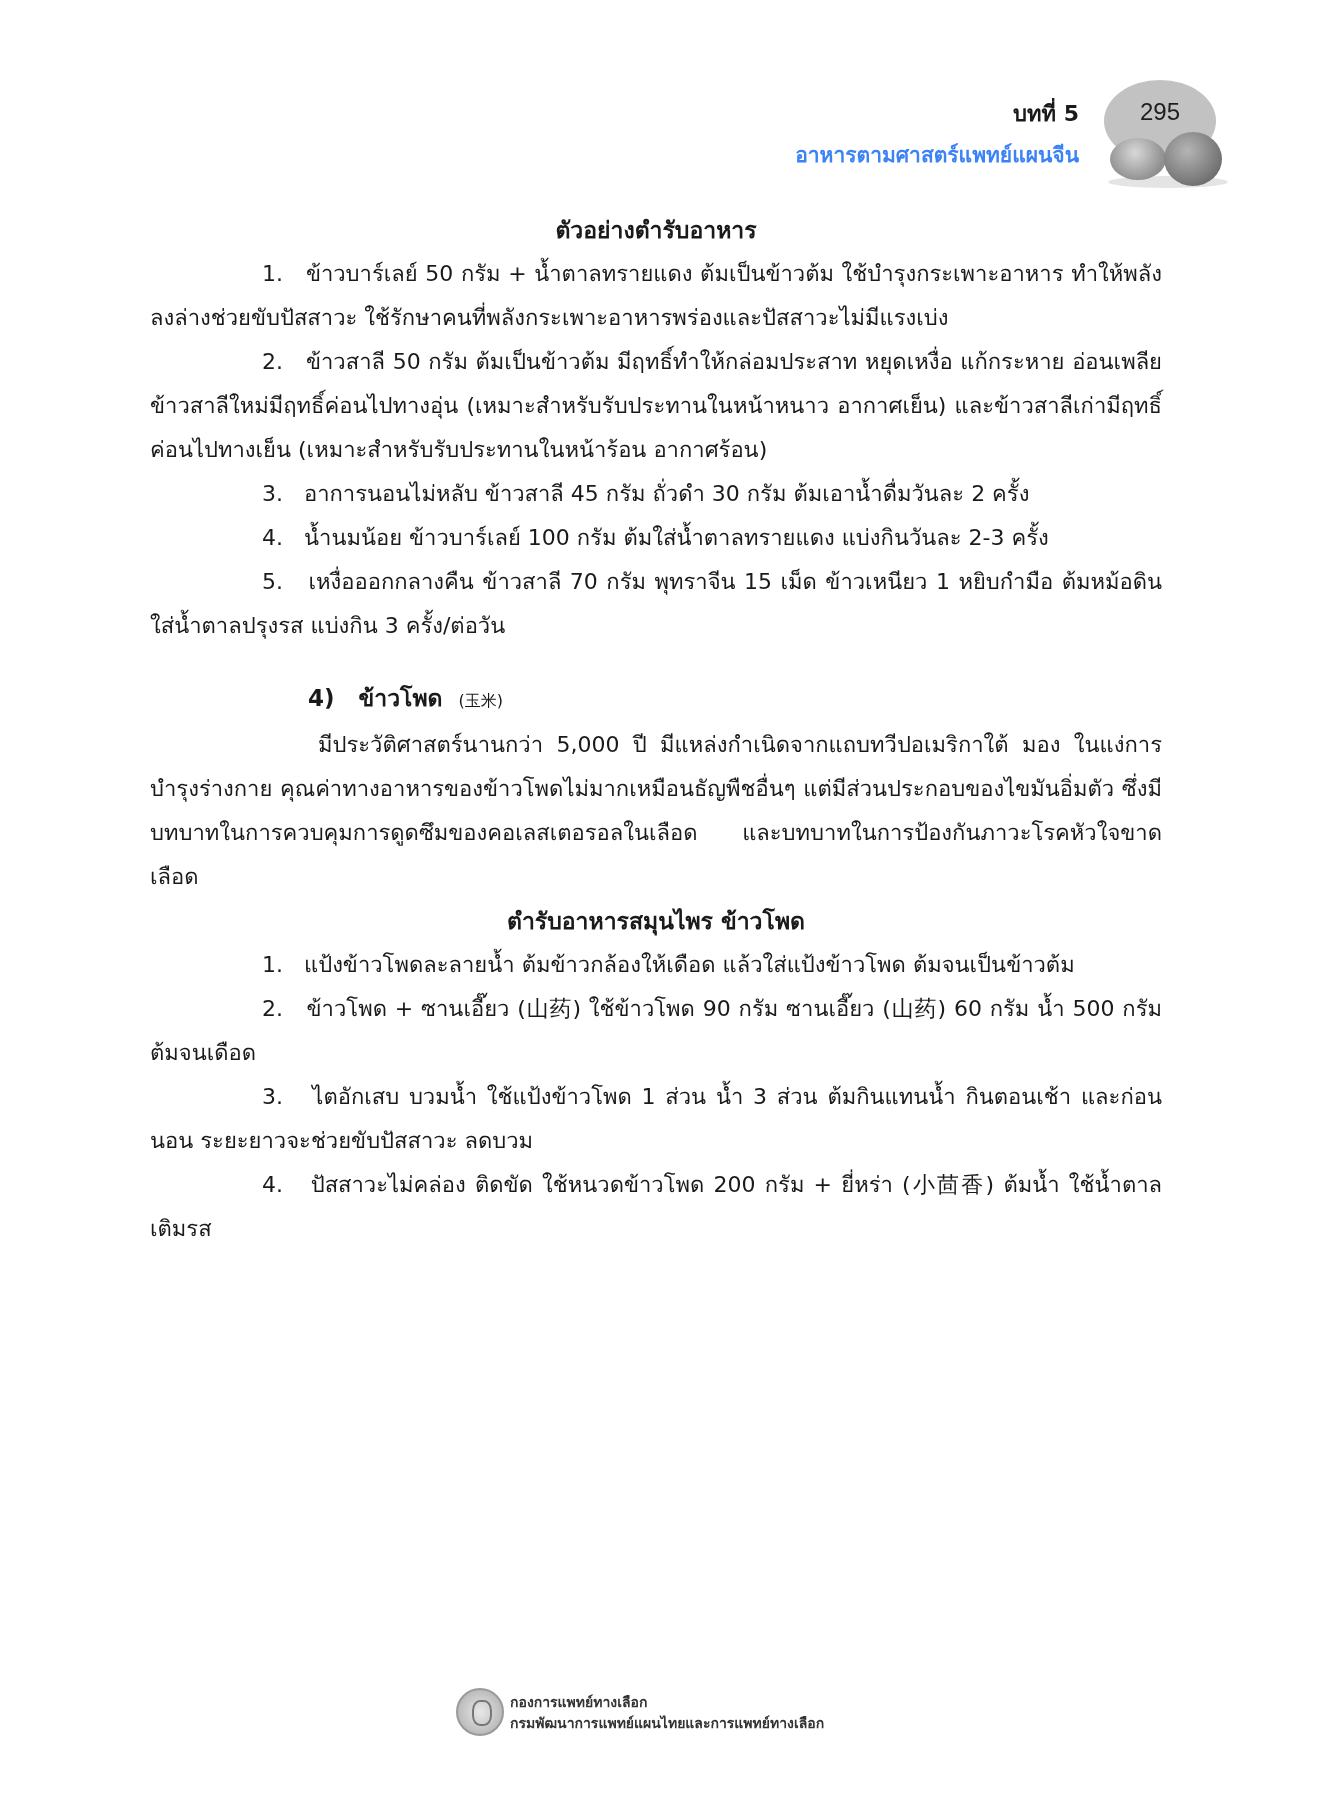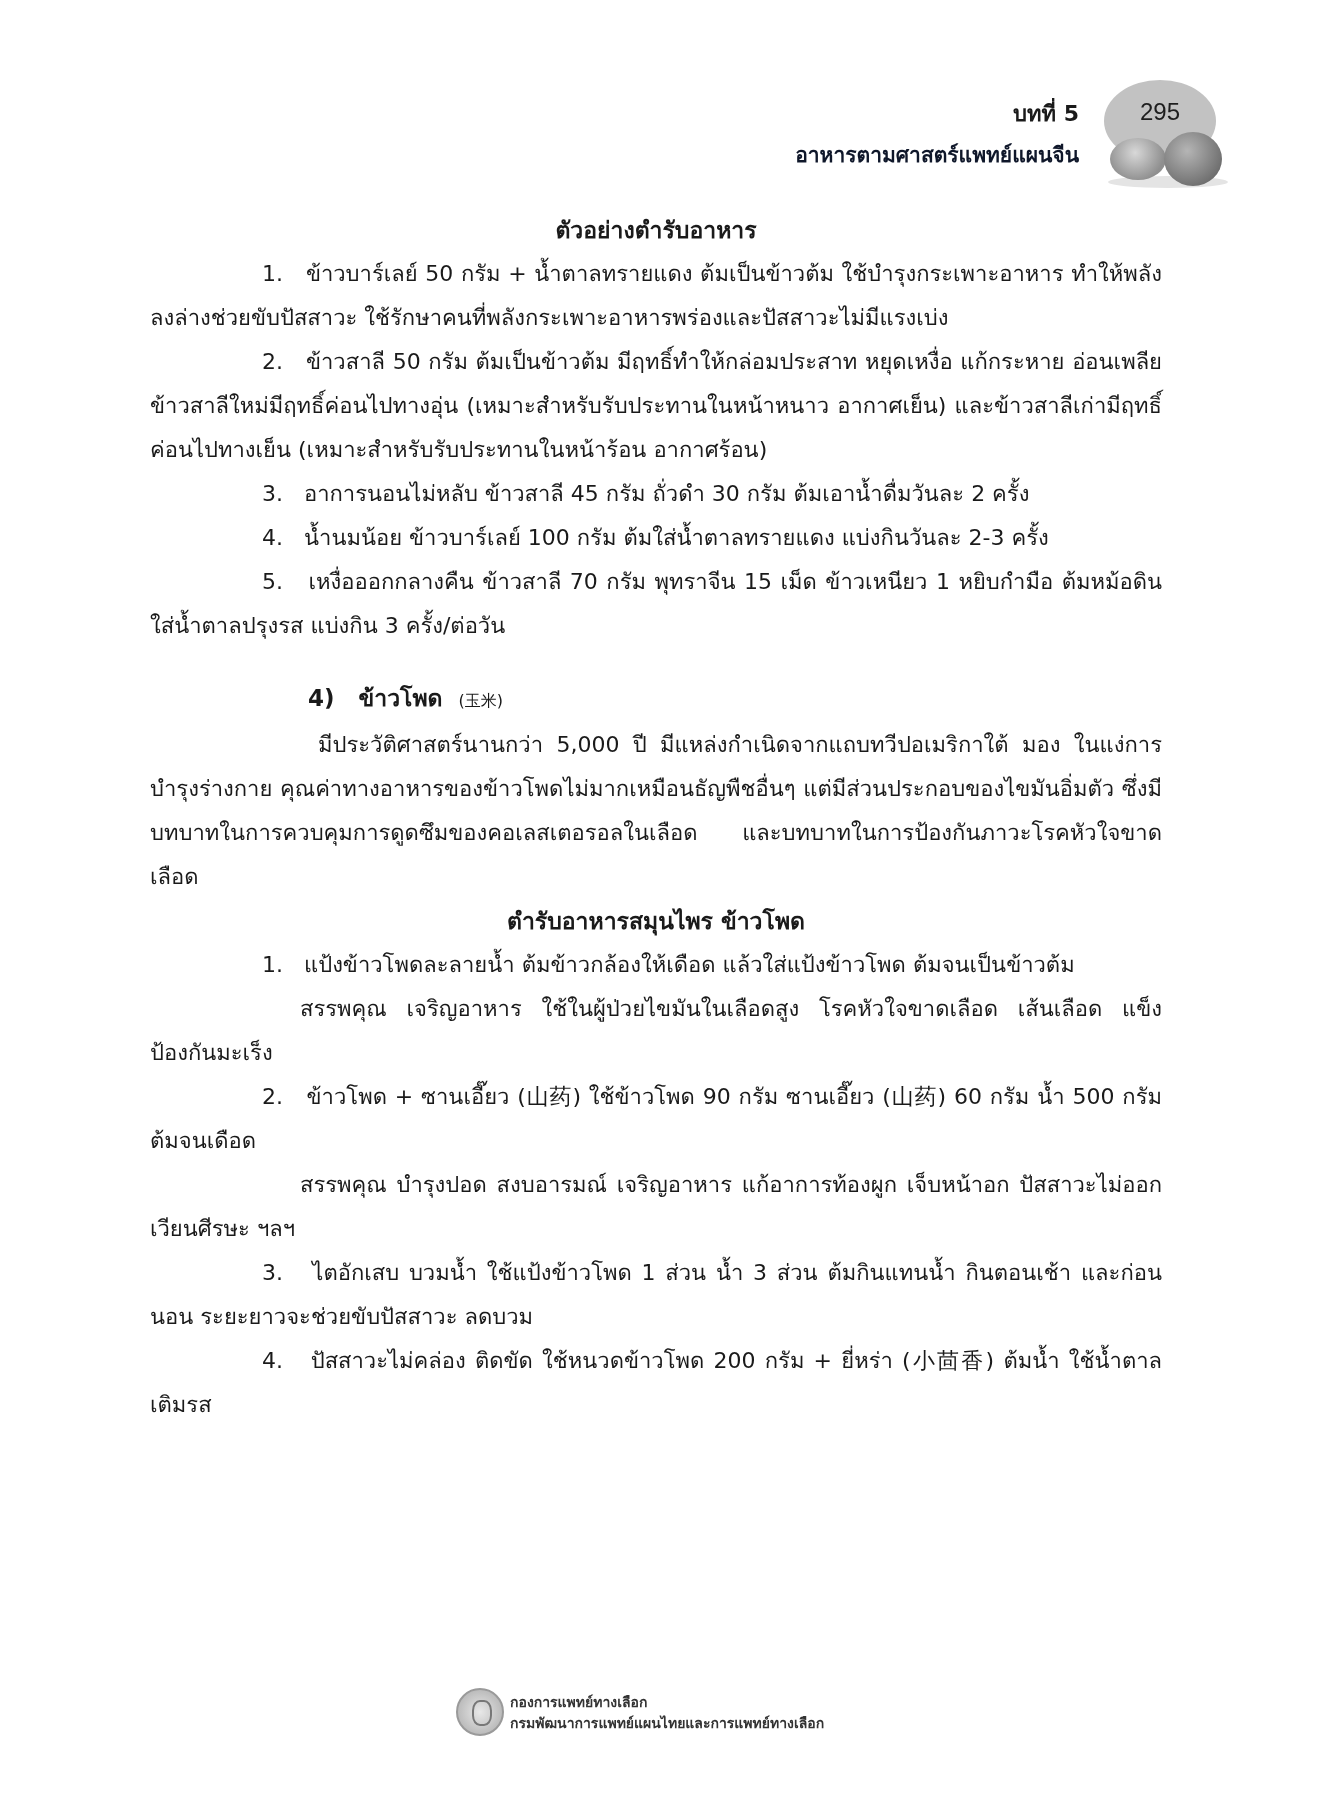--- a/index.html
+++ b/index.html
@@ -7,21 +7,21 @@
     width: 1327px; height: 1800px; position: relative; overflow: hidden;
     font-family: "DejaVu Sans", "Liberation Sans", sans-serif;
     color: #1a1a1a;
   }
   .header-chapter {
     position: absolute; right: 248px; top: 96px;
     font-size: 22px; font-weight: bold; text-align: center; color: #1a1a1a;
   }
   .header-subtitle {
     position: absolute; right: 248px; top: 138px;
-    font-size: 21px; font-weight: bold; text-align: left; color: #0f172a;
+    font-size: 21px; font-weight: bold; text-align: left; color: #3b82f6;
   }
   .page-badge {
     position: absolute; left: 1088px; top: 76px; width: 150px; height: 118px;
   }
   .page-badge .oval {
     position: absolute; left: 16px; top: 4px; width: 112px; height: 82px;
     border-radius: 50%; background: #c2c2c2;
   }
   .page-badge .num {
     position: absolute; left: 16px; top: 22px; width: 112px; text-align: center;
@@ -122,28 +122,26 @@
     <span class="cjk">(玉米)</span>
   </p>
   <p class="indent3">มีประวัติศาสตร์นานกว่า 5,000 ปี มีแหล่งกำเนิดจากแถบทวีปอเมริกาใต้ มอง ในแง่การบำรุงร่างกาย คุณค่าทางอาหารของข้าวโพดไม่มากเหมือนธัญพืชอื่นๆ แต่มีส่วนประกอบของไขมันอิ่มตัว ซึ่งมีบทบาทในการควบคุมการดูดซึมของคอเลสเตอรอลในเลือด และบทบาทในการป้องกันภาวะโรคหัวใจขาดเลือด</p>
 
   <p class="heading-center">ตำรับอาหารสมุนไพร ข้าวโพด</p>
 
   <p class="indent1">
     <span>1.</span>&nbsp;&nbsp;
     <span>แป้งข้าวโพดละลายน้ำ ต้มข้าวกล้องให้เดือด แล้วใส่แป้งข้าวโพด ต้มจนเป็นข้าวต้ม</span>
   </p>
-  <p class="indent-body" style="padding-left:0;text-indent:150px;">สรรพคุณ เจริญอาหาร ใช้ในผู้ป่วยไขมันในเลือดสูง โรคหัวใจขาดเลือด เส้นเลือด แข็ง ป้องกันมะเร็ง</p>
 
   <p class="indent1">
     <span>2.</span>&nbsp;&nbsp;
     <span>ข้าวโพด + ซานเอี๊ยว (山药) ใช้ข้าวโพด 90 กรัม ซานเอี๊ยว (山药) 60 กรัม</span>
     <span>น้ำ 500 กรัม ต้มจนเดือด</span>
   </p>
-  <p style="text-indent:150px;">สรรพคุณ บำรุงปอด สงบอารมณ์ เจริญอาหาร แก้อาการท้องผูก เจ็บหน้าอก ปัสสาวะไม่ออก เวียนศีรษะ ฯลฯ</p>
 
   <p class="indent1">
     <span>3.</span>&nbsp;&nbsp;
     <span>ไตอักเสบ บวมน้ำ ใช้แป้งข้าวโพด 1 ส่วน น้ำ 3 ส่วน ต้มกินแทนน้ำ กินตอนเช้า</span>
     <span>และก่อนนอน ระยะยาวจะช่วยขับปัสสาวะ ลดบวม</span>
   </p>
   <p class="indent1">
     <span>4.</span>&nbsp;&nbsp;
     <span>ปัสสาวะไม่คล่อง ติดขัด ใช้หนวดข้าวโพด 200 กรัม + ยี่หร่า (小茴香) ต้มน้ำ</span>
     <span>ใช้น้ำตาลเติมรส</span>

